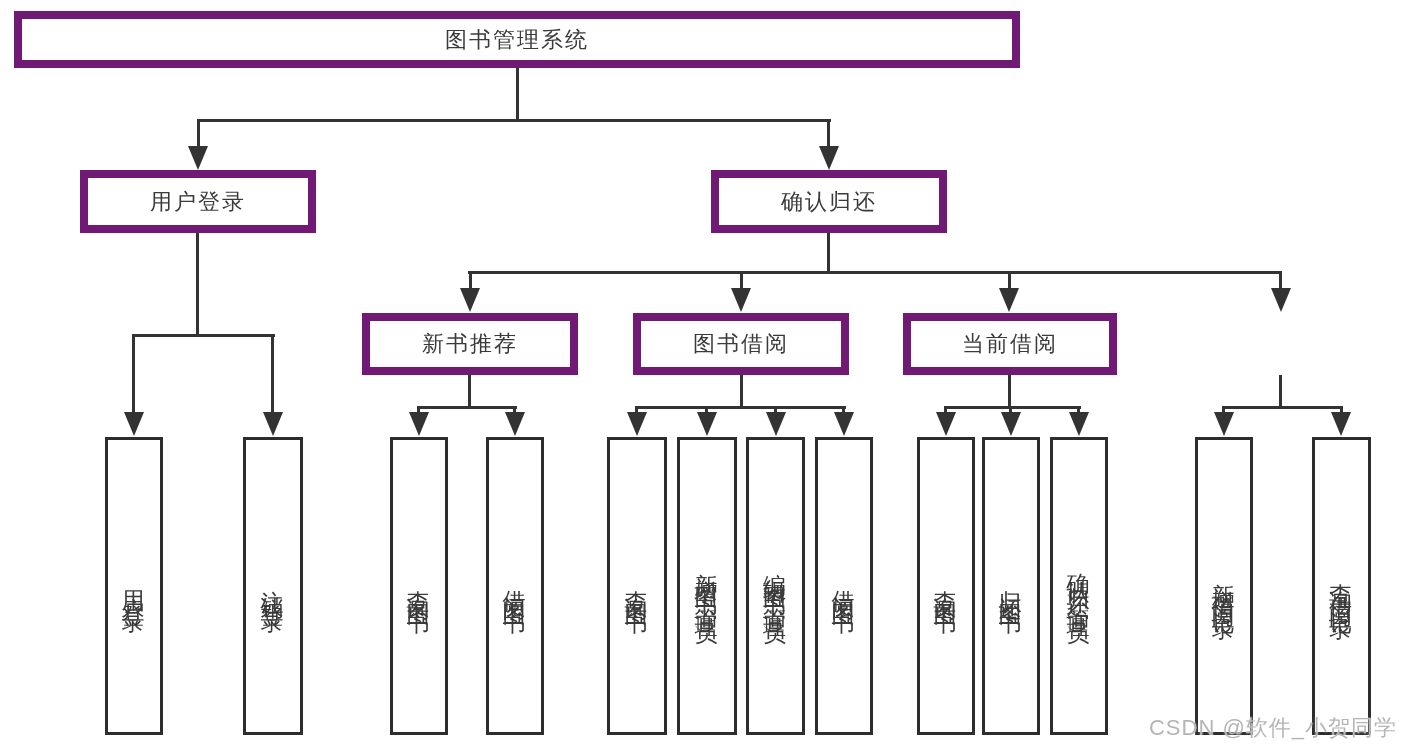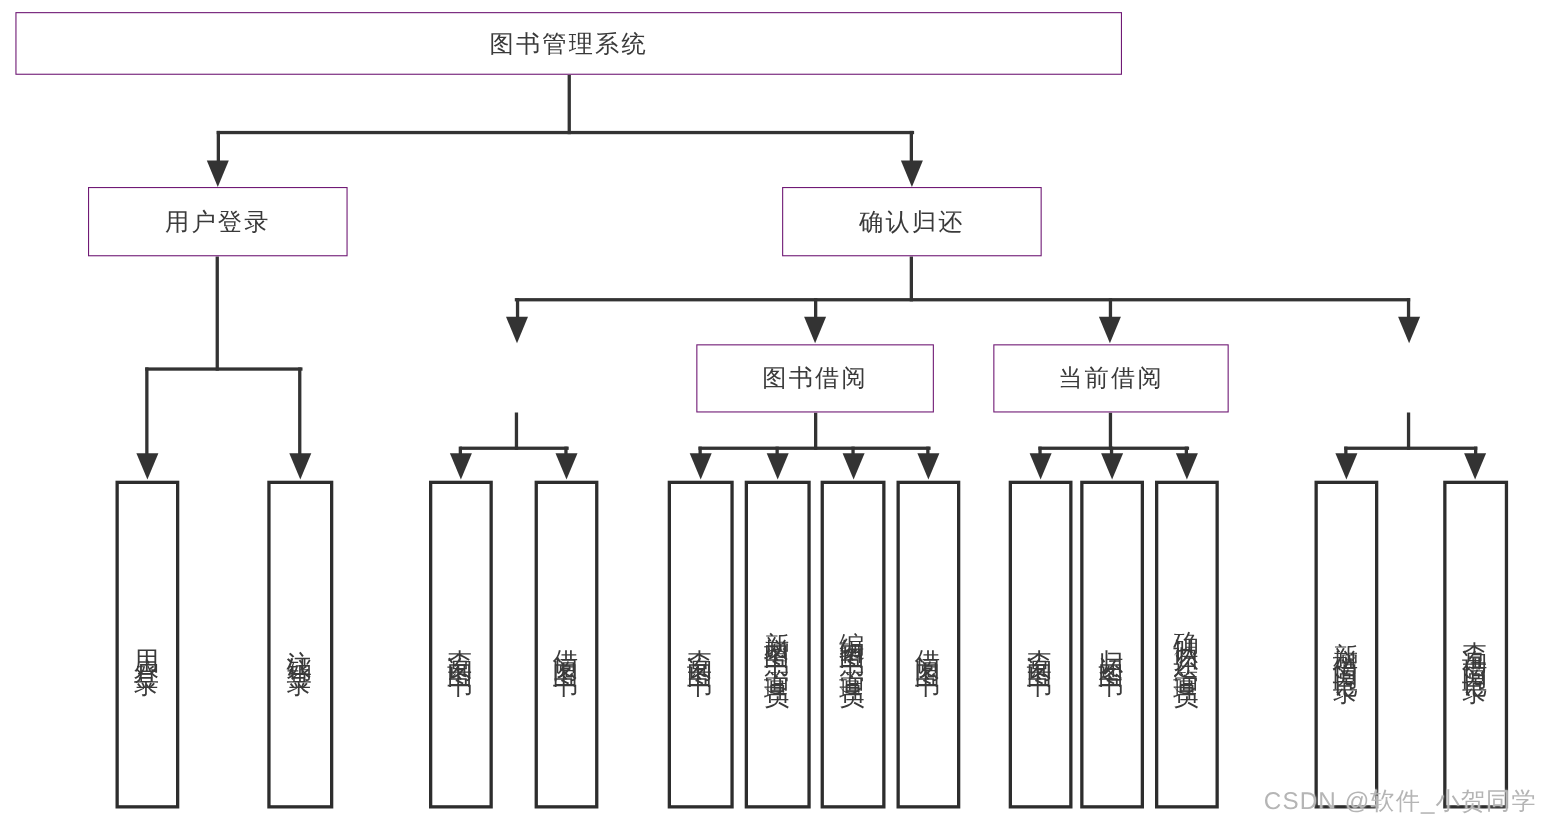--- a/index.html
+++ b/index.html
@@ -7,21 +7,21 @@
     position: relative;
     width: 1405px;
     height: 747px;
     background: #ffffff;
     font-family: "Liberation Sans", "DejaVu Sans", sans-serif;
     overflow: hidden;
   }
   .hbox {
     position: absolute;
     box-sizing: border-box;
-    border: 1px solid #701a75;
+    border: 8px solid #701a75;
     background: #ffffff;
     display: flex;
     align-items: center;
     justify-content: center;
     font-size: 22px;
     letter-spacing: 2px;
     color: #3a3a3a;
   }
   .vbox {
     position: absolute;
@@ -121,20 +121,21 @@
   <div class="tri" style="left:1214px; top:412px;"></div>
   <div class="vl" style="left:1340px; top:406px; height:9px;"></div>
   <div class="tri" style="left:1331px; top:412px;"></div>
 
   <div class="hbox" style="left:14px; top:11px; width:1006px; height:57px;">图书管理系统</div>
 
   <div class="hbox" style="left:80px; top:170px; width:236px; height:63px;">用户登录</div>
 
   <div class="hbox" style="left:711px; top:170px; width:236px; height:63px;">确认归还</div>
 
+  <div class="hbox" style="left:362px; top:313px; width:216px; height:62px;">新书推荐</div>
 
   <div class="hbox" style="left:633px; top:313px; width:216px; height:62px;">图书借阅</div>
 
   <div class="hbox" style="left:903px; top:313px; width:214px; height:62px;">当前借阅</div>
 
 
   <div class="vbox" style="left:105px; width:58px;">用户登录</div>
   <div class="vbox" style="left:243px; width:60px;">注销登录</div>
 
   <div class="vbox" style="left:390px; width:58px;">查询图书</div>

